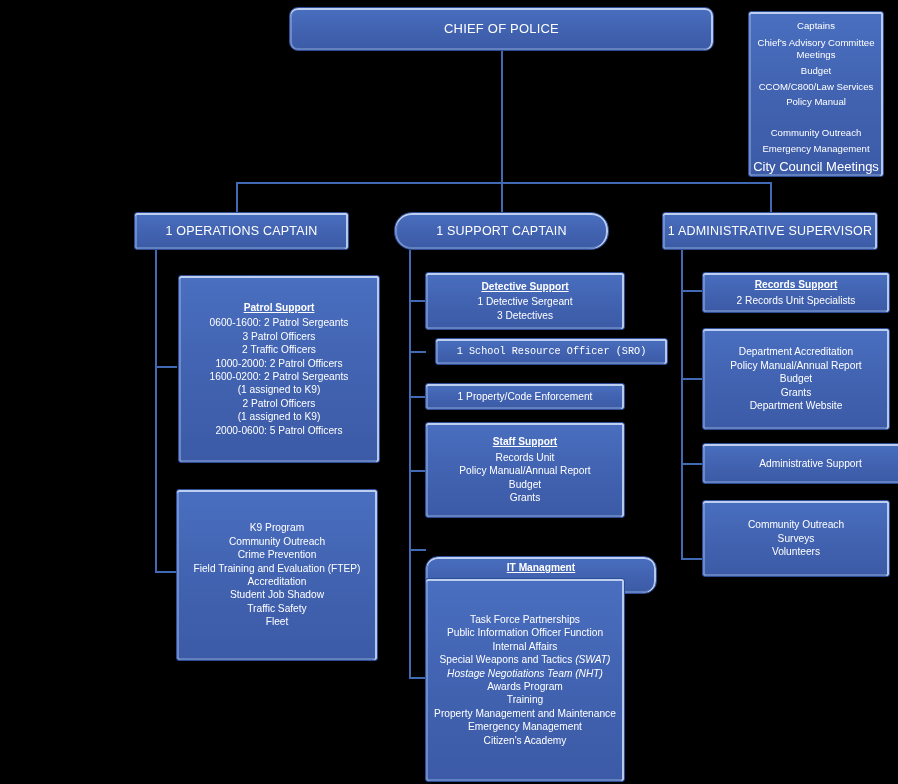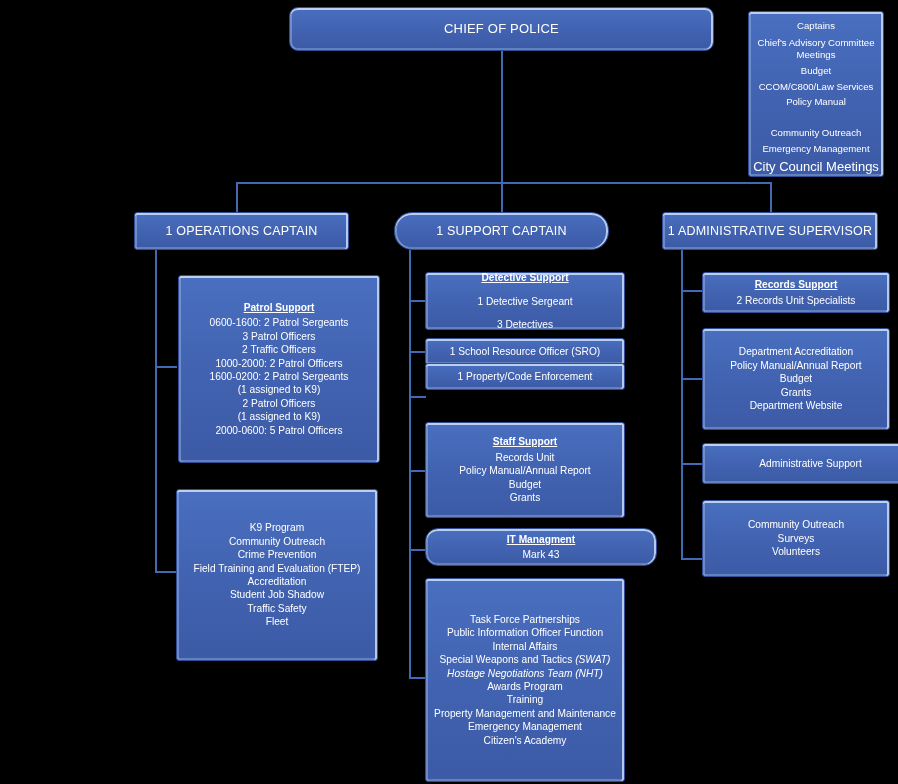--- a/index.html
+++ b/index.html
@@ -126,43 +126,43 @@
     <span class="ln">K9 Program</span>
     <span class="ln">Community Outreach</span>
     <span class="ln">Crime Prevention</span>
     <span class="ln">Field Training and Evaluation (FTEP)</span>
     <span class="ln">Accreditation</span>
     <span class="ln">Student Job Shadow</span>
     <span class="ln">Traffic Safety</span>
     <span class="ln">Fleet</span>
   </div>
 
-  <div class="node list-node sm" style="left:425px;top:272px;width:200px;height:58px;gap:9px;">
+  <div class="node list-node sm" style="left:425px;top:272px;width:200px;height:58px;">
     <span class="ln hdr" style="margin-bottom:2px;">Detective Support</span>
     <span class="ln">1 Detective Sergeant</span>
     <span class="ln">3 Detectives</span>
   </div>
 
-  <div class="node list-node sm" style="left:425px;top:338px;width:200px;height:27px;">
+  <div class="node list-node sm" style="left:435px;top:338px;width:233px;height:27px;font-family:Liberation Mono, monospace;">
     <span class="ln">1 School Resource Officer (SRO)</span>
   </div>
 
-  <div class="node list-node sm" style="left:425px;top:363px;width:200px;height:27px;">
+  <div class="node list-node sm" style="left:425px;top:383px;width:200px;height:27px;">
     <span class="ln">1 Property/Code Enforcement</span>
   </div>
 
   <div class="node list-node sm" style="left:425px;top:422px;width:200px;height:96px;">
     <span class="ln hdr" style="margin-bottom:2px;">Staff Support</span>
     <span class="ln">Records Unit</span>
     <span class="ln">Policy Manual/Annual Report</span>
     <span class="ln">Budget</span>
     <span class="ln">Grants</span>
   </div>
 
-  <div class="node list-node sm" style="left:425px;top:528px;width:232px;height:38px;border-radius:13px;">
+  <div class="node list-node sm" style="left:425px;top:556px;width:232px;height:38px;border-radius:13px;">
     <span class="ln hdr" style="margin-bottom:1px;">IT Managment</span>
     <span class="ln">Mark 43</span>
   </div>
 
   <div class="node list-node sm" style="left:425px;top:578px;width:200px;height:204px;">
     <span class="ln">Task Force Partnerships</span>
     <span class="ln">Public Information Officer Function</span>
     <span class="ln">Internal Affairs</span>
     <span class="ln">Special Weapons and Tactics <em>(SWAT)</em></span>
     <span class="ln ital">Hostage Negotiations Team (NHT)</span>

